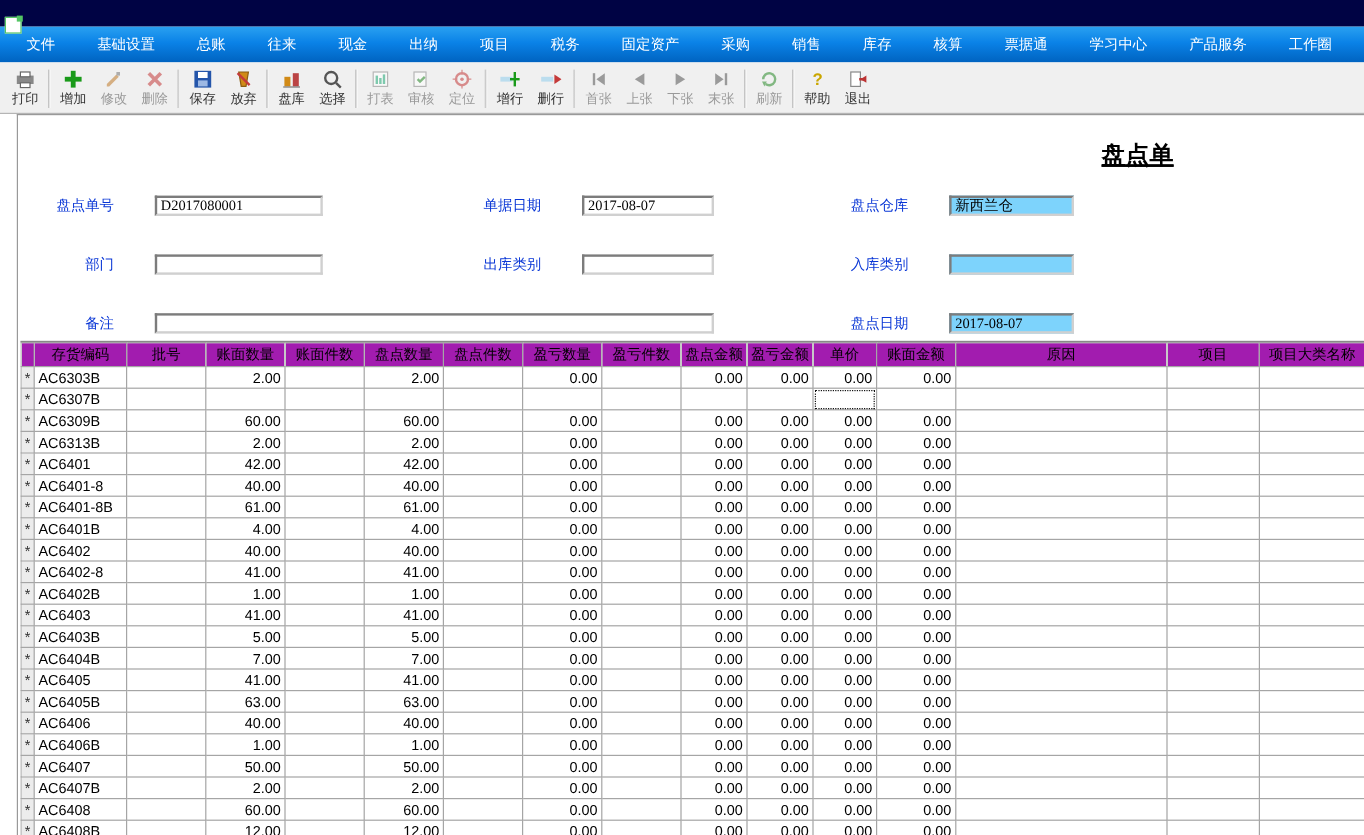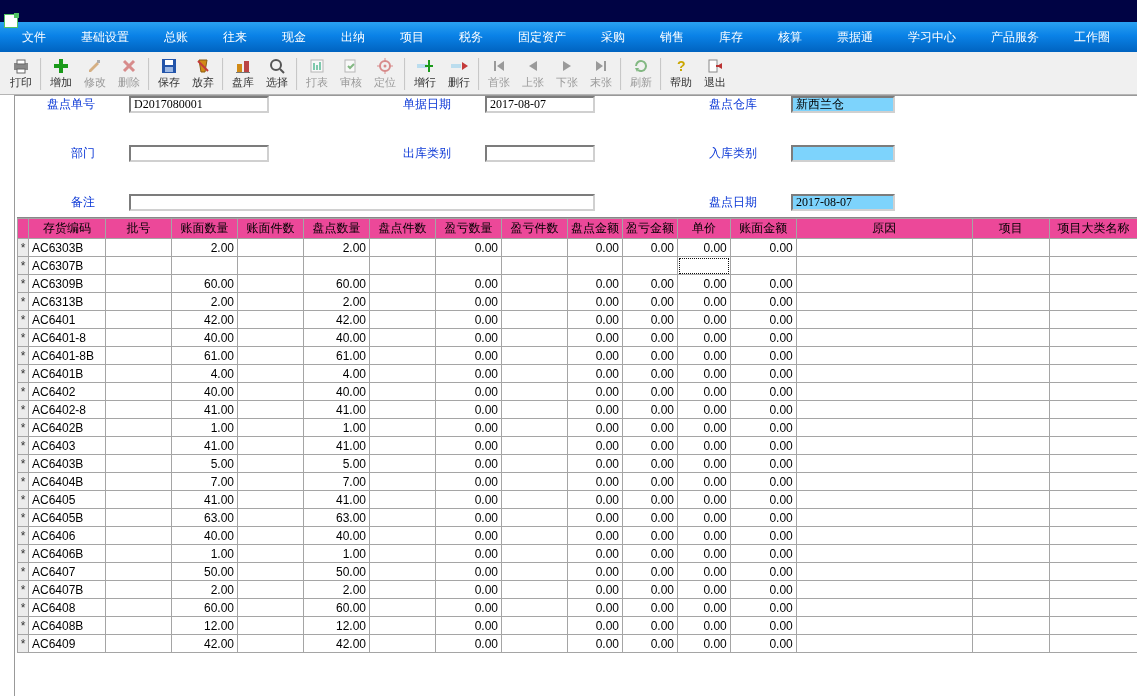--- a/index.html
+++ b/index.html
@@ -153,21 +153,21 @@
     border: 1px solid #a5a5a5;
     padding: 1px 3px;
     height: 18px;
     box-sizing: border-box;
     overflow: hidden;
     white-space: nowrap;
     text-overflow: clip;
     background: #fff;
   }
   table.grid th {
-    background: #ec4899;
+    background: #a21caf;
     font-weight: 400;
   }
   table.grid td.rmark {
     width: 10px;
     text-align: center;
     color: #333;
     background: #ececec;
     padding: 0;
   }
   table.grid th.rmark { width: 10px; padding:0; }
@@ -401,20 +401,21 @@
           <polygon points="10,8 15,5 15,11" fill="#b33"></polygon>
           <line x1="9" y1="8" x2="13" y2="8" stroke="#b33" stroke-width="2"></line>
         </svg>
       </span>
       <span>退出</span>
     </div>
   </div>
 
 <div class="workpad">
   <div class="work-inner">
+    <div class="doc-title"><span>盘点单</span></div>
 
     <div class="form-header">
 
       <span class="flabel">盘点单号</span>
       <input class="finput" value="D2017080001" style="">
       <span></span>
       <span class="flabel">单据日期</span>
       <input class="finput" value="2017-08-07" style="">
       <span></span>
       <span class="flabel">盘点仓库</span>

